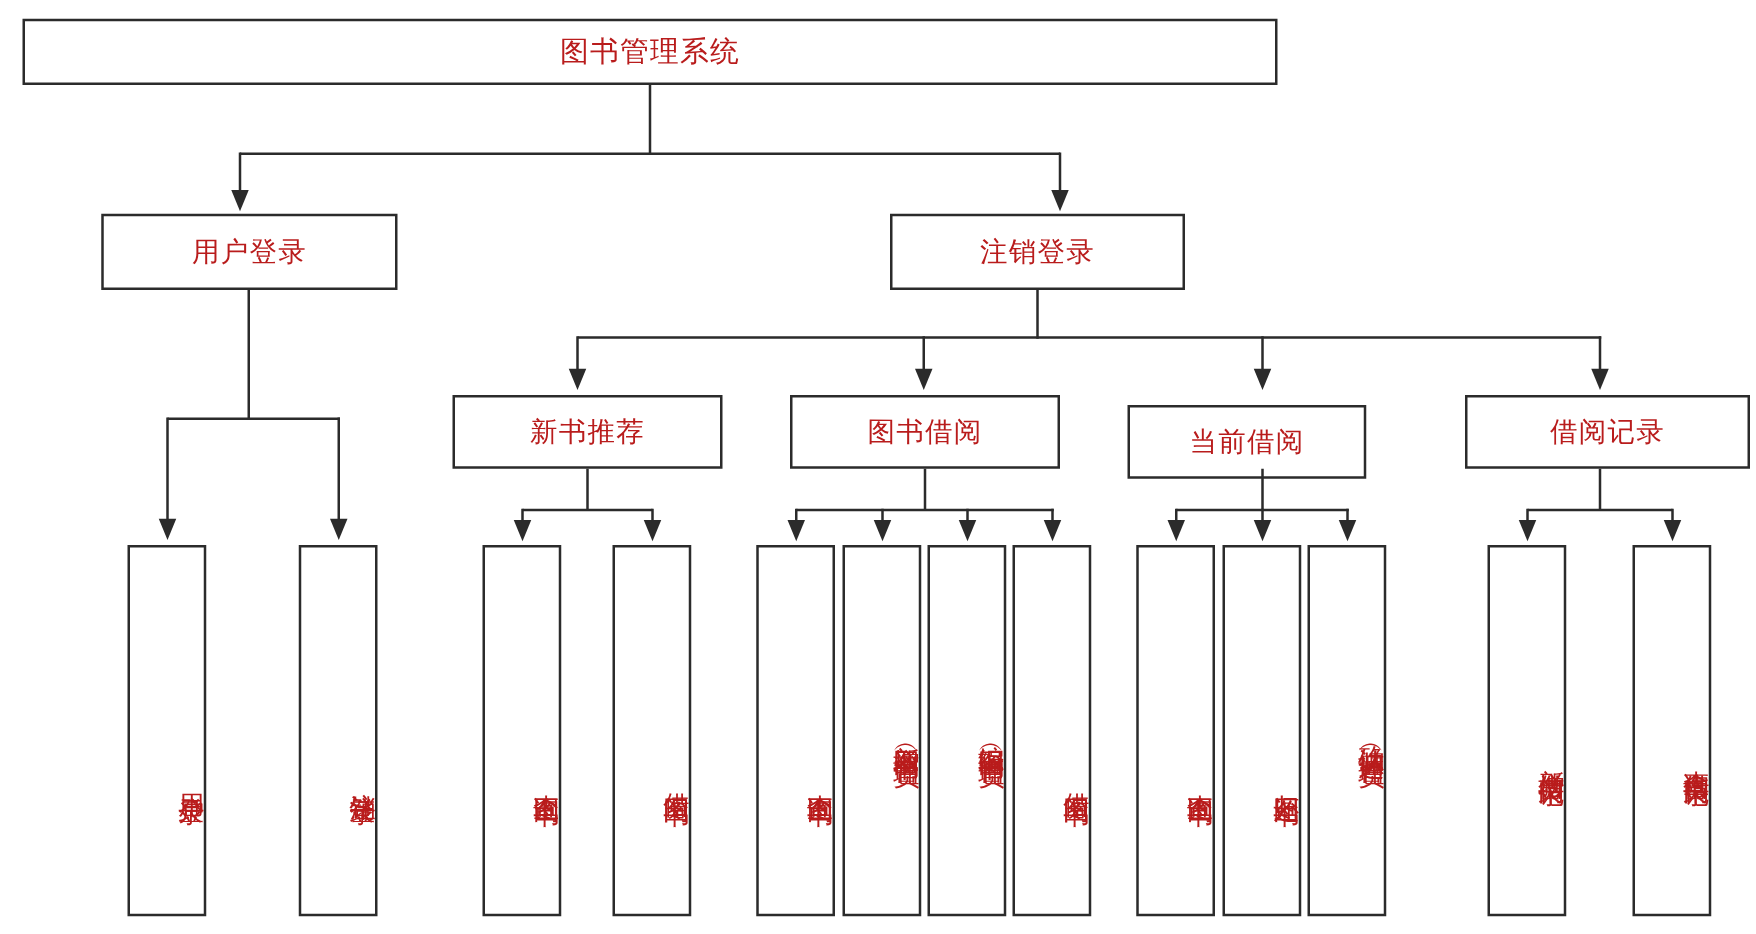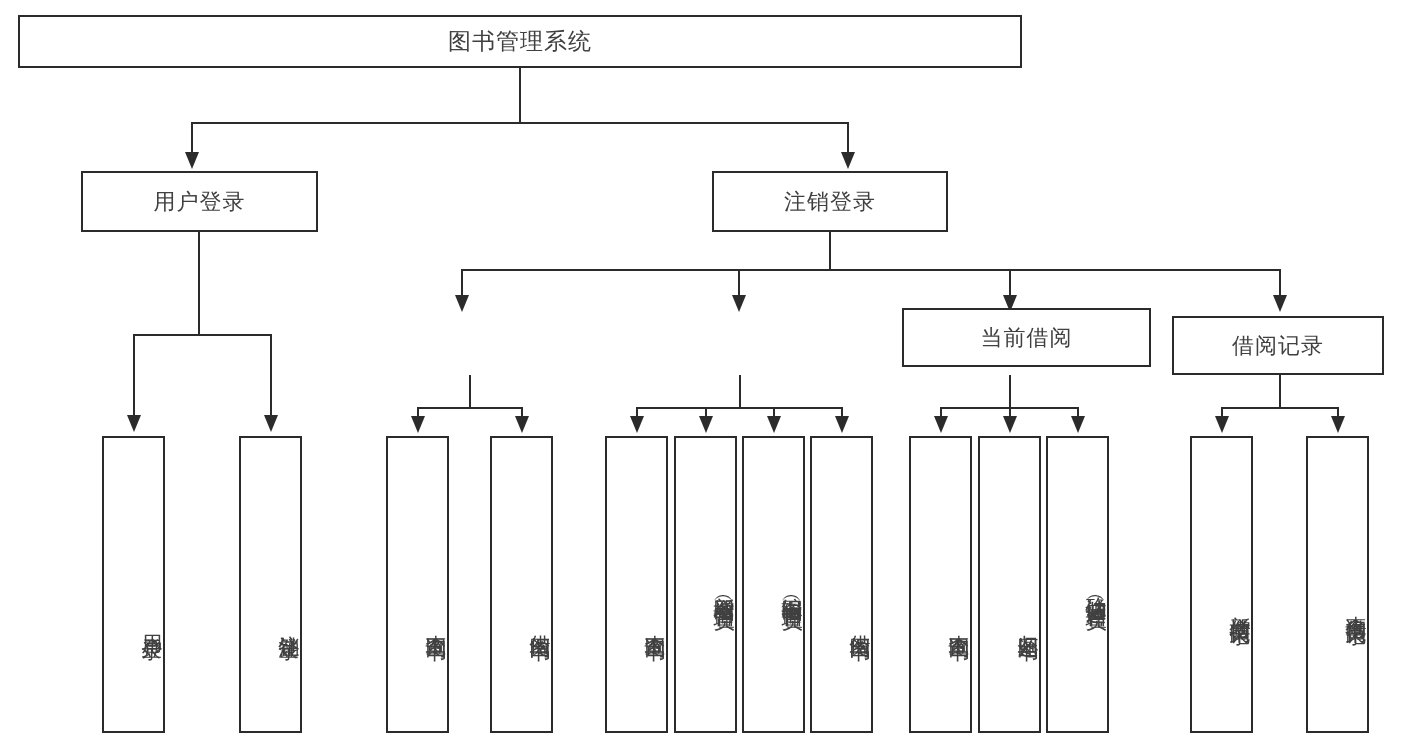--- a/index.html
+++ b/index.html
@@ -18,21 +18,21 @@
     overflow: hidden;
   }
   .node {
     position: absolute;
     box-sizing: border-box;
     border: 2px solid #2b2b2b;
     background: #ffffff;
     display: flex;
     align-items: center;
     justify-content: center;
-    color: #404040;
+    color: #b91c1c;
   }
   .node.horiz {
     font-size: 22px;
     letter-spacing: 1px;
   }
   .node.vert {
     writing-mode: vertical-rl;
     text-orientation: upright;
     font-size: 21px;
     line-height: 1.05;
@@ -96,22 +96,24 @@
   <div class="conn h" style="left:462px; top:269px; width:819px;"></div>
   <div class="conn v" style="left:461px; top:269px; height:29px;"></div>
   <div class="arrow" style="left:455px; top:295px;"></div>
   <div class="conn v" style="left:738px; top:269px; height:29px;"></div>
   <div class="arrow" style="left:732px; top:295px;"></div>
   <div class="conn v" style="left:1009px; top:269px; height:29px;"></div>
   <div class="arrow" style="left:1003px; top:295px;"></div>
   <div class="conn v" style="left:1279px; top:269px; height:29px;"></div>
   <div class="arrow" style="left:1273px; top:295px;"></div>
 
-  <div class="node horiz" style="left:902px; top:308px; width:249px; height:59px;">当前借阅</div>
-  <div class="node horiz" style="left:1172px; top:316px; width:212px; height:59px;">借阅记录</div>
+  <div class="node horiz" style="left:362px; top:316px; width:216px; height:59px;">新书推荐</div>
+  <div class="node horiz" style="left:632px; top:316px; width:216px; height:59px;">图书借阅</div>
+  <div class="node horiz" style="left:902px; top:324px; width:191px; height:59px;">当前借阅</div>
+  <div class="node horiz" style="left:1172px; top:316px; width:228px; height:59px;">借阅记录</div>
 
   <div class="conn v" style="left:469px; top:375px; height:33px;"></div>
   <div class="conn h" style="left:418px; top:407px; width:104px;"></div>
   <div class="conn v" style="left:417px; top:407px; height:12px;"></div>
   <div class="arrow" style="left:411px; top:416px;"></div>
   <div class="conn v" style="left:521px; top:407px; height:12px;"></div>
   <div class="arrow" style="left:515px; top:416px;"></div>
 
   <div class="conn v" style="left:739px; top:375px; height:33px;"></div>
   <div class="conn h" style="left:637px; top:407px; width:206px;"></div>

